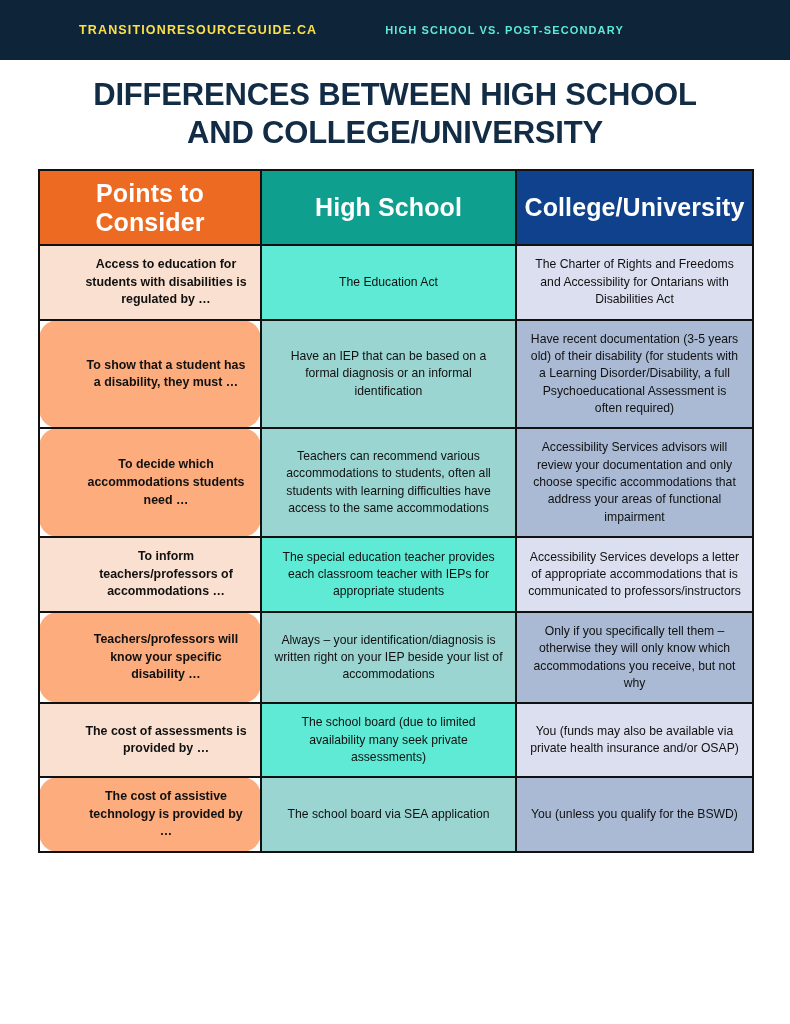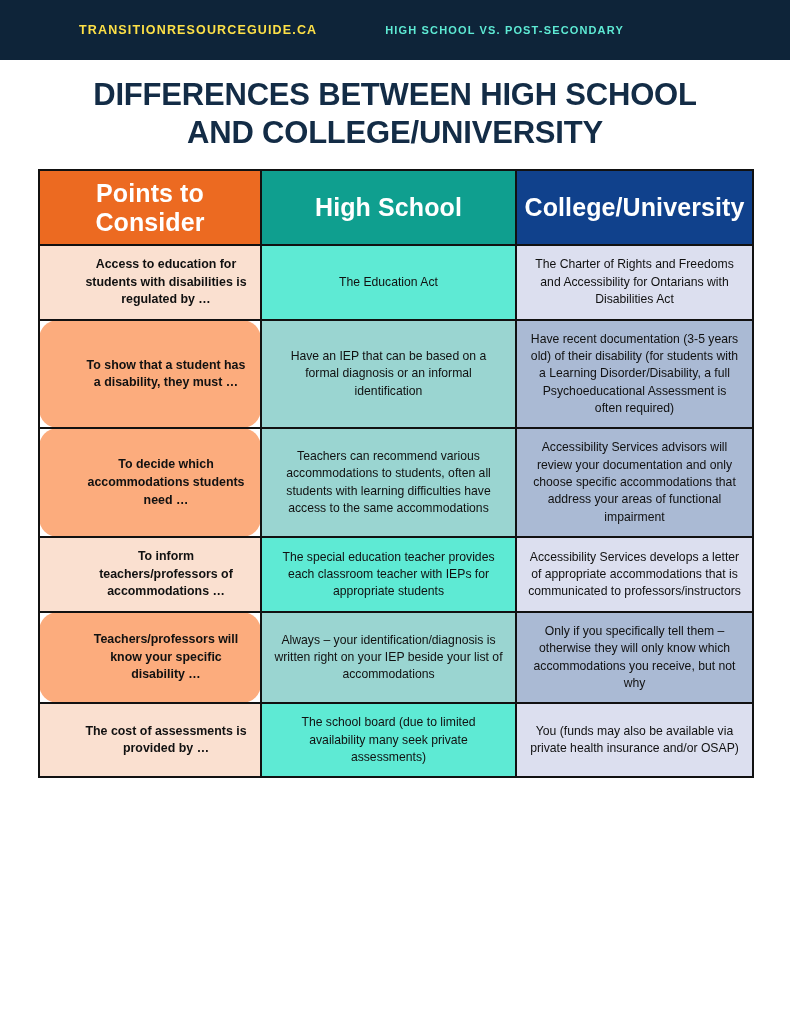--- a/index.html
+++ b/index.html
@@ -153,15 +153,20 @@
         <tr class="even">
           <td class="cell col1">Teachers/professors will know your specific disability …</td>
           <td class="cell col2">Always – your identification/diagnosis is written right on your IEP beside your list of accommodations</td>
           <td class="cell col3">Only if you specifically tell them – otherwise they will only know which accommodations you receive, but not why</td>
         </tr>
         <tr class="odd">
           <td class="cell col1">The cost of assessments is provided by …</td>
           <td class="cell col2">The school board (due to limited availability many seek private assessments)</td>
           <td class="cell col3">You (funds may also be available via private health insurance and/or OSAP)</td>
         </tr>
+        <tr class="even">
+          <td class="cell col1">The cost of assistive technology is provided by …</td>
+          <td class="cell col2">The school board via SEA application</td>
+          <td class="cell col3">You (unless you qualify for the BSWD)</td>
+        </tr>
       </tbody>
   </table>
 </div>
 
 </body></html>

